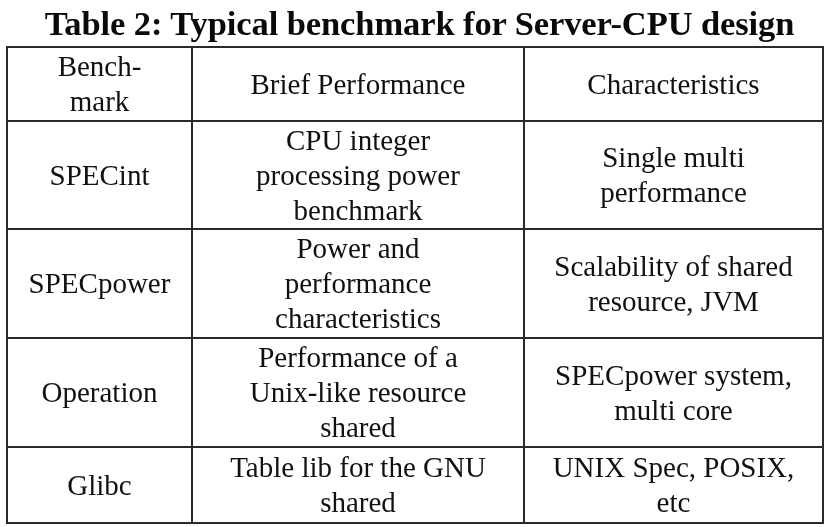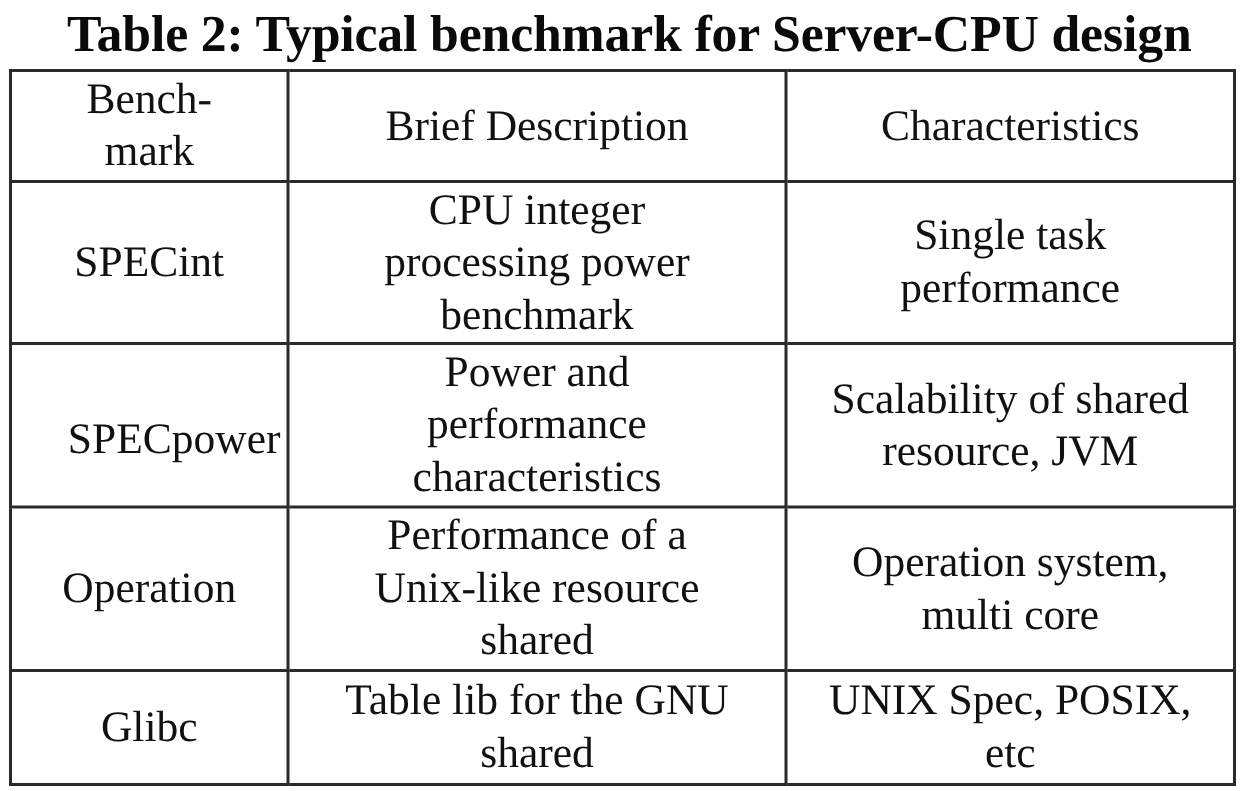--- a/index.html
+++ b/index.html
@@ -52,59 +52,59 @@
     }
     col.c1 { width: 185px; }
     col.c2 { width: 332px; }
     col.c3 { width: 299px; }
     tr.r-head { height: 74px; }
     tr.r1 { height: 108px; }
     tr.r2 { height: 109px; }
     tr.r3 { height: 109px; }
     tr.r4 { height: 76px; }
     .line { display: block; }
-    .shift-down { position: relative; top: 10px; text-align: right; }
+    .shift-down { position: relative; top: 0; }
   </style>
 </head>
 <body>
 
 <div class="caption">Table 2: Typical benchmark for Server-CPU design</div>
 
 <table class="bench">
   <colgroup>
     <col class="c1">
       <col class="c2">
       <col class="c3">
   </colgroup>
   <thead>
     <tr class="r-head">
       <th>
         <span class="line">Bench-</span>
         <span class="line">mark</span>
       </th>
       <th>
-        <span class="line">Brief Description</span>
+        <span class="line">Brief Performance</span>
       </th>
       <th>
         <span class="line">Characteristics</span>
       </th>
     </tr>
   </thead>
   <tbody>
     <tr class="r1">
       <td>
         <span class="line">SPECint</span>
       </td>
       <td>
         <span class="line">CPU integer</span>
         <span class="line">processing power</span>
         <span class="line">benchmark</span>
       </td>
       <td>
-        <span class="line">Single task</span>
+        <span class="line">Single multi</span>
         <span class="line">performance</span>
       </td>
     </tr>
     <tr class="r2">
       <td>
         <span class="line shift-down">SPECpower</span>
       </td>
       <td>
         <span class="line">Power and</span>
         <span class="line">performance</span>
@@ -118,21 +118,21 @@
     <tr class="r3">
       <td>
         <span class="line">Operation</span>
       </td>
       <td>
         <span class="line">Performance of a</span>
         <span class="line">Unix-like resource</span>
         <span class="line">shared</span>
       </td>
       <td>
-        <span class="line">Operation system,</span>
+        <span class="line">SPECpower system,</span>
         <span class="line">multi core</span>
       </td>
     </tr>
     <tr class="r4">
       <td>
         <span class="line">Glibc</span>
       </td>
       <td>
         <span class="line">Table lib for the GNU</span>
         <span class="line">shared</span>

